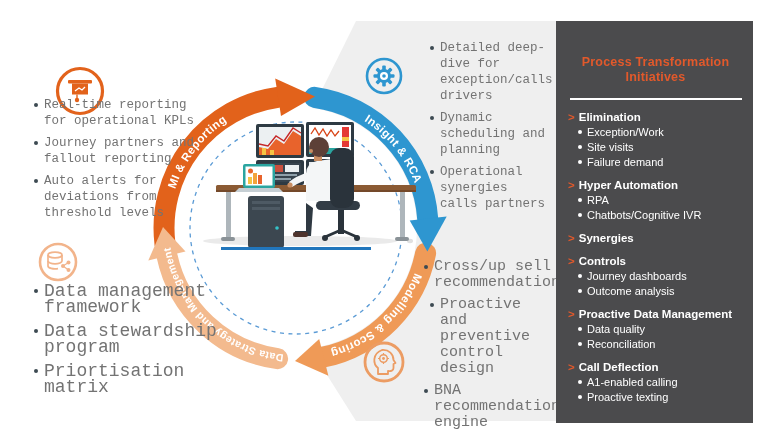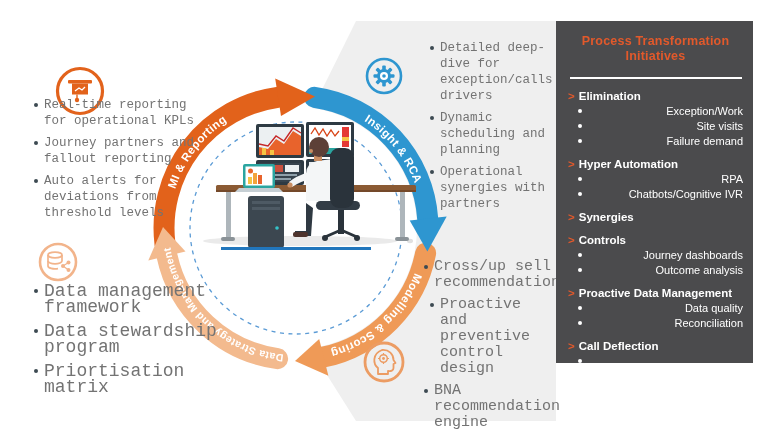--- a/index.html
+++ b/index.html
@@ -25,30 +25,30 @@
   .g1-list{left:34px;top:97px;width:165px;}
   .g1-list li{font-size:12.5px;line-height:16px;margin-bottom:6px;}
   .g2-list{left:34px;top:283px;width:208px;}
   .g2-list li{font-size:18px;line-height:16px;margin-bottom:8px;justify-content:space-between;}
   .g3-list{left:430px;top:40px;width:120px;}
   .g3-list li{font-size:12.5px;line-height:16px;margin-bottom:6px;}
   .g4-list{left:430px;top:259px;width:124px;}
   .g4-list li{font-size:15px;line-height:16px;margin-bottom:6px;justify-content:center;}
 
   
-  .panel{left:556px;top:21px;width:197px;height:342px;background:#4B4B4D;box-sizing:border-box;
-         padding:13px 10px 0 12px;color:#ffffff;}
+  .panel{left:556px;top:21px;width:197px;height:402px;background:#4B4B4D;box-sizing:border-box;
+         padding:34px 10px 0 12px;color:#ffffff;}
   .panel-title{margin:0;text-align:center;color:#E2592B;font-size:12.5px;line-height:15px;
                font-weight:bold;letter-spacing:.2px;}
   .panel-divider{width:172px;height:2px;background:#ffffff;margin:13px auto 10px auto;}
   .panel section{margin-bottom:8px;}
   .sec-head{display:flex;align-items:flex-start;font-weight:bold;font-size:11.5px;line-height:15px;}
   .chev{color:#E2592B;font-weight:bold;margin-right:4px;font-size:11.5px;}
   .panel ul{list-style:none;margin:0;padding:0 0 0 10px;}
-  .panel li{display:flex;align-items:flex-start;font-size:11px;line-height:15px;justify-content:space-between;}
+  .panel li{display:flex;align-items:flex-start;font-size:11px;line-height:15px;}
   .pdot{flex:0 0 4px;width:4px;height:4px;border-radius:50%;background:#ffffff;margin:5px 5px 0 0;}
 </style>
 </head>
 <body>
 
 <div class="canvas">
 
   <svg class="abs" style="left:0;top:0" width="768" height="438" viewBox="0 0 768 438" xmlns="http://www.w3.org/2000/svg" xmlns:xlink="http://www.w3.org/1999/xlink">
 
     <polygon points="356,21 556,21 556,421 356,421 245,245" fill="#EFEFEF"></polygon>
@@ -247,21 +247,21 @@
     <li>
         <span class="dot"></span>
         <span>Detailed deep-dive for exception/calls drivers</span>
       </li>
     <li>
         <span class="dot"></span>
         <span>Dynamic scheduling and planning</span>
       </li>
     <li>
         <span class="dot"></span>
-        <span>Operational synergies with partners</span>
+        <span>Operational synergies calls partners</span>
       </li>
   </ul>
 
   <svg class="abs" style="left:363px;top:341px" width="42" height="42" viewBox="-21 -21 42 42">
     <circle r="19" fill="none" stroke="#EC9C63" stroke-width="2.8"></circle>
     <path d="M-2,-12 C 5,-12.5 9.5,-8 9.5,-2 L 11.5,1 L 9.5,2 L 9.5,6 C 9.5,8.5 7,9.5 4,9 L 4,12 L -6,12 L -6,6 C -11,2 -12,-8 -2,-12 Z" fill="none" stroke="#EC9C63" stroke-width="1.8" stroke-linejoin="round"></path>
     <circle cx="-0.5" cy="-3.5" r="3.8" fill="none" stroke="#EC9C63" stroke-width="1.5"></circle>
     <circle cx="-0.5" cy="-3.5" r="1.4" fill="#EC9C63"></circle>
     <g stroke="#EC9C63" stroke-width="1.2">
       <line x1="-0.5" y1="-9" x2="-0.5" y2="-7.2"></line>
@@ -369,20 +369,21 @@
     </section>
 
     <section>
       <div class="sec-head">
           <span class="chev">&gt;</span>
           <span>Call Deflection</span>
         </div>
       <ul>
         <li>
             <span class="pdot"></span>
+            <span>A1-enabled calling</span>
           </li>
         <li>
             <span class="pdot"></span>
             <span>Proactive texting</span>
           </li>
       </ul>
     </section>
   </aside>
 
 </div>

